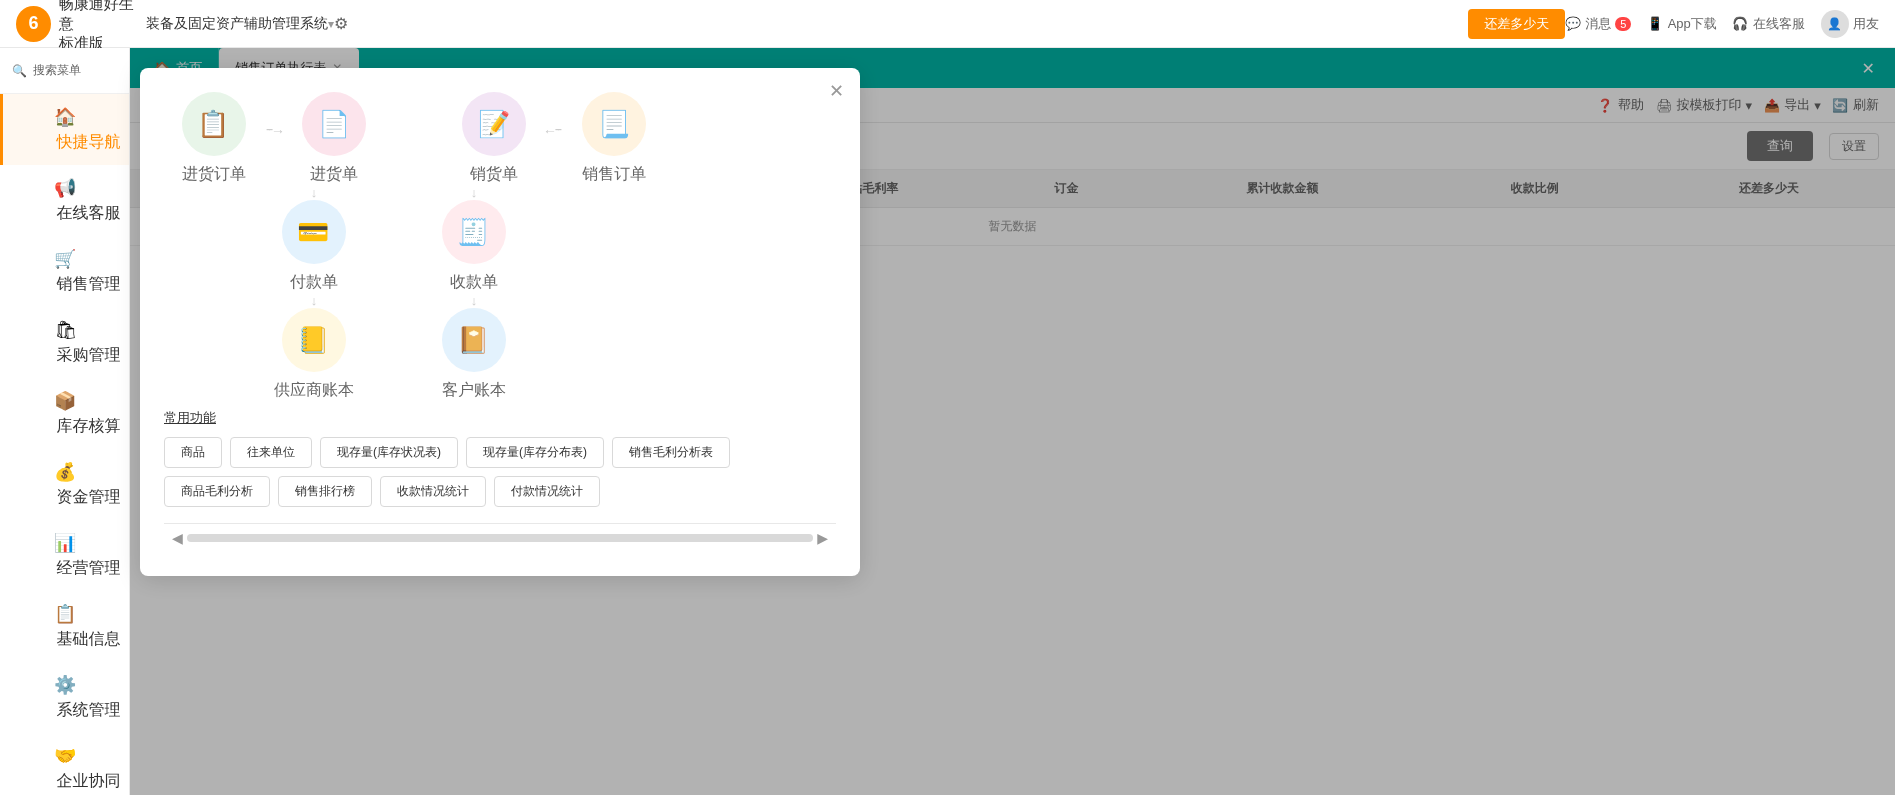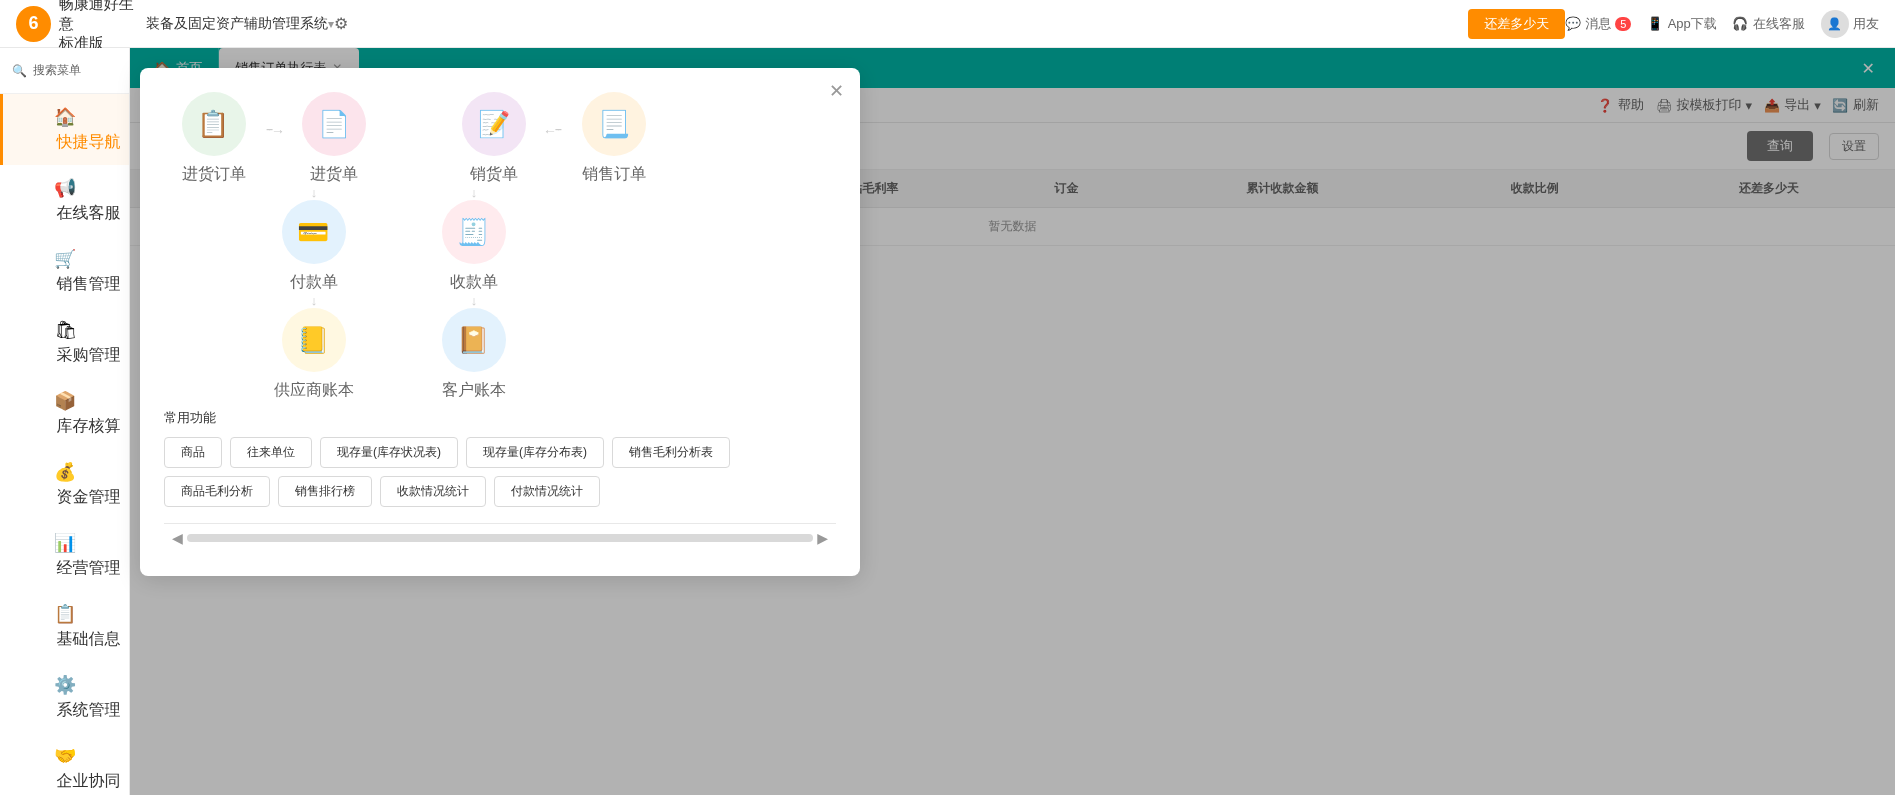--- a/index.html
+++ b/index.html
@@ -63,21 +63,21 @@
     
     .modal-overlay { position: absolute; top: 0; left: 0; right: 0; bottom: 0; background: rgba(0,0,0,0.3); z-index: 100; display: flex; justify-content: flex-start; align-items: flex-start; }
     .modal { background: #fff; border-radius: 8px; padding: 24px; width: 720px; margin: 20px auto; position: relative; box-shadow: 0 4px 24px rgba(0,0,0,0.15); }
     .modal-close { position: absolute; top: 12px; right: 16px; font-size: 18px; color: #999; cursor: pointer; }
     .flow-item { display: flex; flex-direction: column; align-items: center; gap: 8px; width: 100px; }
     .flow-circle { width: 64px; height: 64px; border-radius: 50%; display: flex; align-items: center; justify-content: center; font-size: 28px; }
     .flow-label { font-size: 16px; color: #666; text-align: center; }
 
     
     .common-section { margin-top: 8px; }
-    .common-title { font-size: 13px; color: #333; margin-bottom: 10px; font-weight: 500; }
+    .common-title { font-size: 13px; color: #333; margin-bottom: 10px; font-weight: 500; text-decoration: underline; }
     .func-buttons { display: flex; flex-wrap: wrap; gap: 8px; }
     .func-btn { border: 1px solid #d9d9d9; background: #fff; color: #333; padding: 6px 16px; border-radius: 4px; cursor: pointer; font-size: 12px; white-space: nowrap; }
 
     
     .scroll-area { border-top: 1px solid #e8e8e8; padding: 6px 8px; display: flex; align-items: center; gap: 4px; }
     .scroll-track { flex: 1; height: 8px; background: #d9d9d9; border-radius: 4px; }
     .scroll-btn { color: #999; cursor: pointer; font-size: 14px; }
 
     .content-main { display: flex; flex-direction: column; flex: 1; overflow: hidden; }
   </style>

